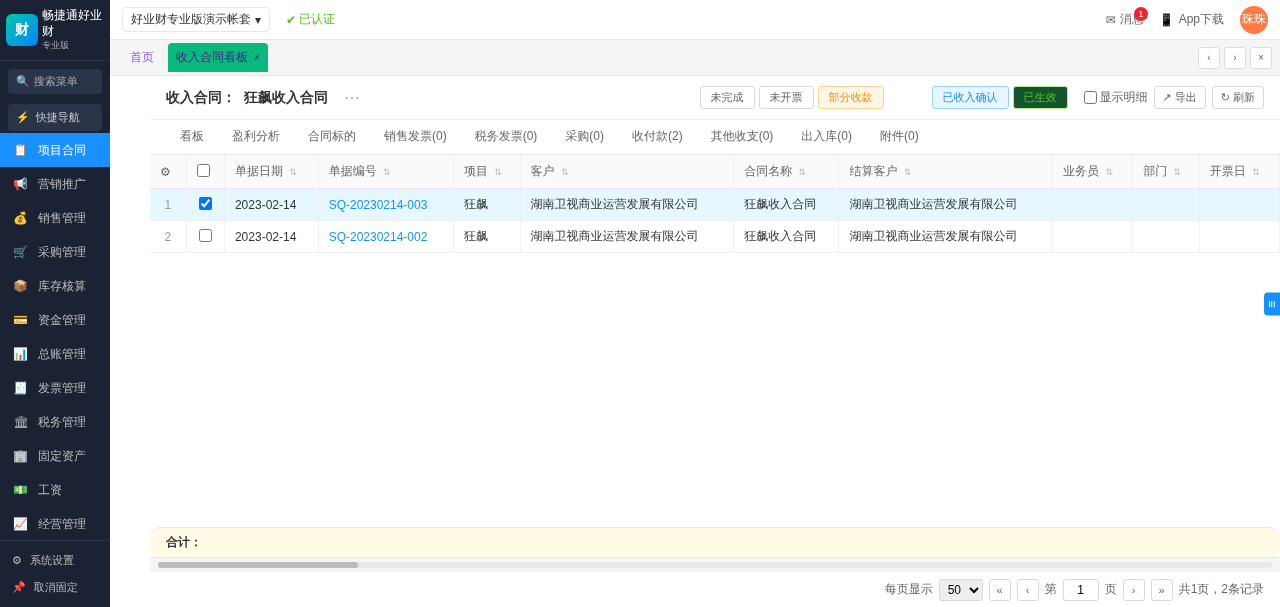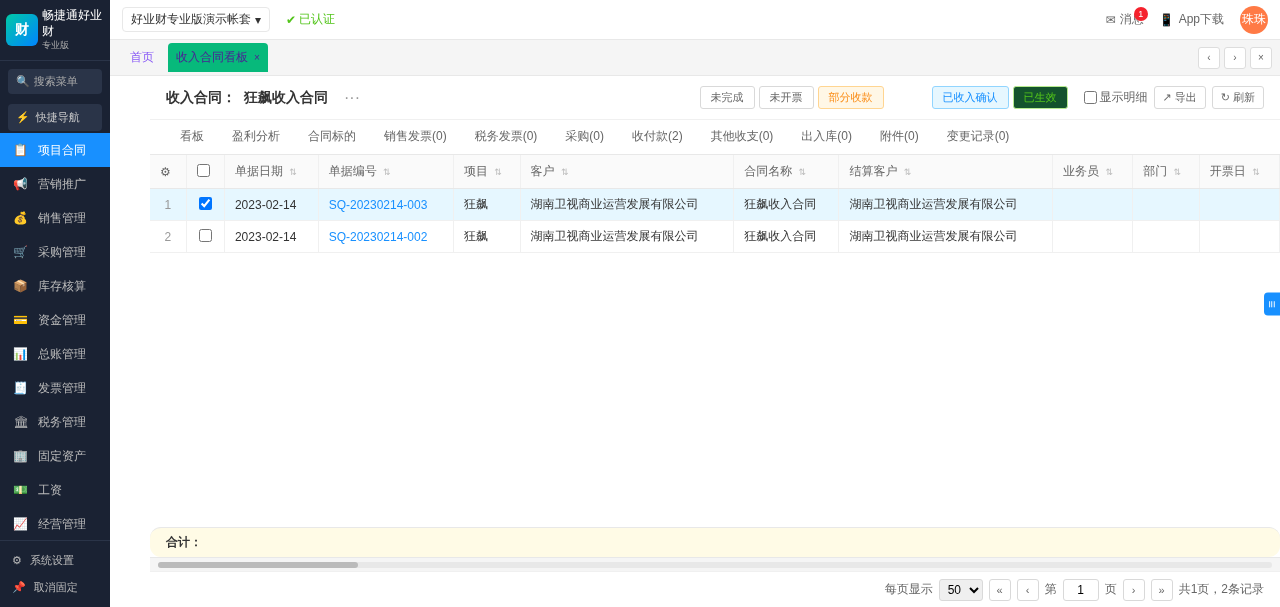--- a/index.html
+++ b/index.html
@@ -265,21 +265,20 @@
       <div class="tab">看板</div>
       <div class="tab">盈利分析</div>
       <div class="tab">合同标的</div>
       <div class="tab">销售发票(0)</div>
       <div class="tab">税务发票(0)</div>
       <div class="tab">采购(0)</div>
       <div class="tab">收付款(2)</div>
       <div class="tab">其他收支(0)</div>
       <div class="tab">出入库(0)</div>
       <div class="tab">附件(0)</div>
-      <div class="tab">变更记录(0)</div>
     </div>
 
     <div class="table-container">
       <table>
         <thead>
           <tr class="table-header-row">
             <th class="col-gear">
               <span>⚙</span>
             </th>
             <th class="checkbox-cell">

